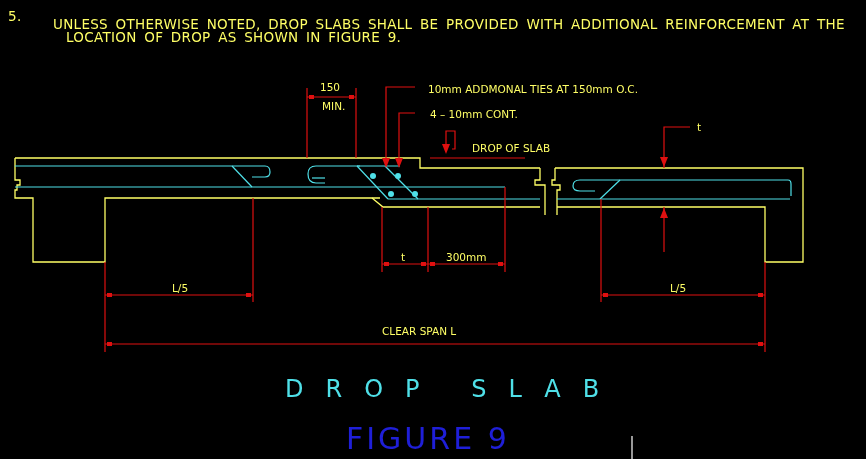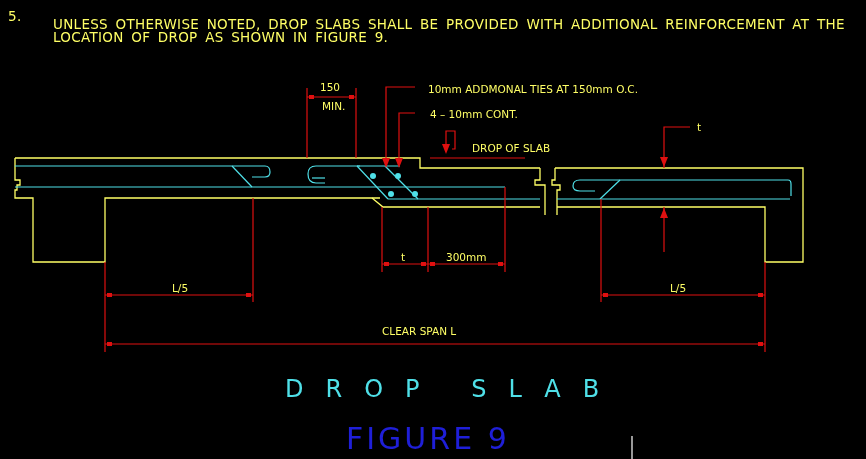--- a/index.html
+++ b/index.html
@@ -8,21 +8,21 @@
   svg { position:absolute; left:0; top:0; }
   .lbl { fill:#ffff66; font-family:"DejaVu Sans", sans-serif; font-size:10.5px; }
   .title { fill:#4fe0e8; font-family:"DejaVu Sans", sans-serif; font-size:24px; letter-spacing:22px; font-weight:normal; }
   .fig { fill:#1f1fd8; font-family:"DejaVu Sans", sans-serif; font-size:30px; letter-spacing:3px; }
 </style>
 </head>
 <body>
 
 <div class="note" style="left:8px;top:8px;">5.</div>
 <div class="note" style="left:53px;top:16px;">UNLESS OTHERWISE NOTED, DROP SLABS SHALL BE PROVIDED WITH ADDITIONAL REINFORCEMENT AT THE</div>
-<div class="note" style="left:53px;top:29px;">LOCATION OF DROP AS SHOWN IN FIGURE 9.</div>
+<div class="note" style="left:66px;top:29px;">LOCATION OF DROP AS SHOWN IN FIGURE 9.</div>
 
 <svg width="866" height="459" viewBox="0 0 866 459">
 
   <g stroke="#ffff66" stroke-width="1.3" fill="none">
 
     <polyline points="15,158 15,180 20,180 20,185 17,185 17,190 15,190 15,198 33,198 33,262 105,262 105,198 380,198"></polyline>
 
     <polyline points="15,158 420,158 420,168 540,168"></polyline>
 
     <polyline points="372,198 383,207 540,207"></polyline>

